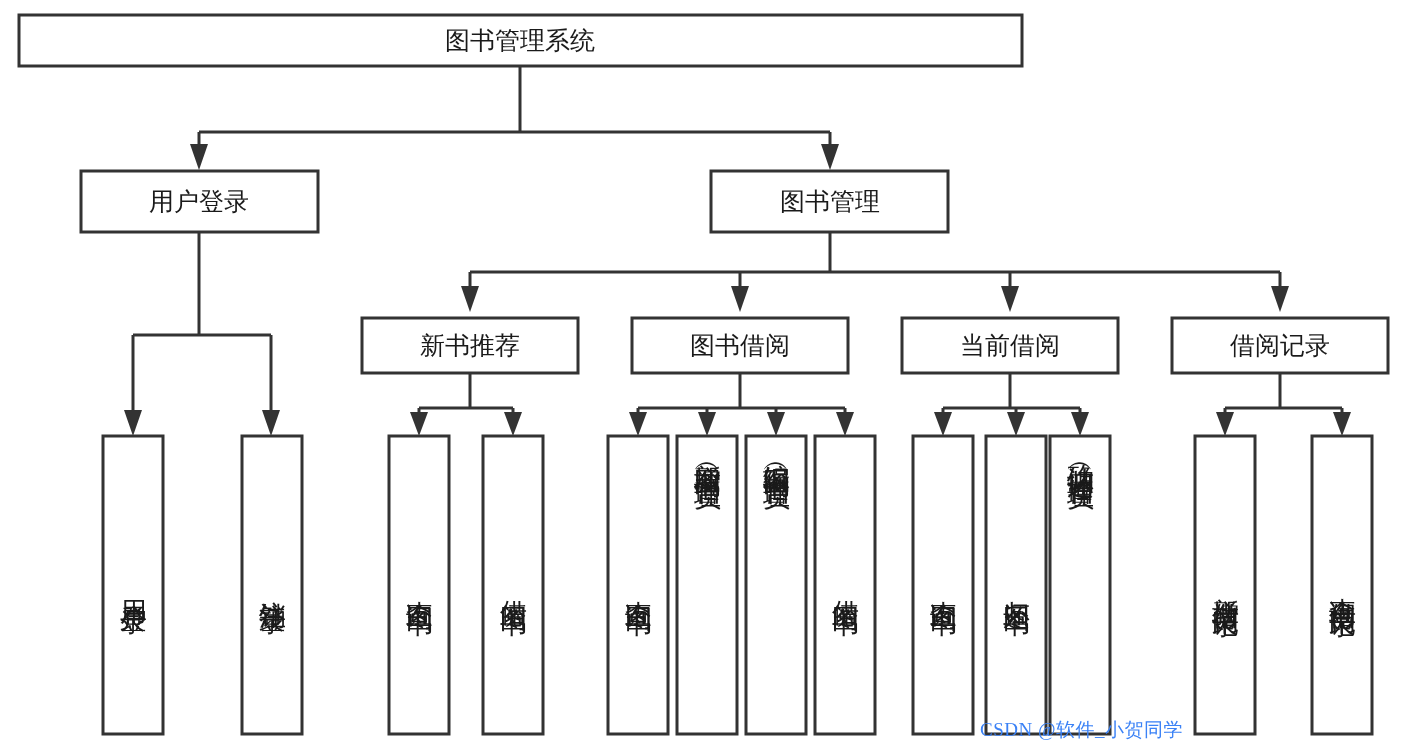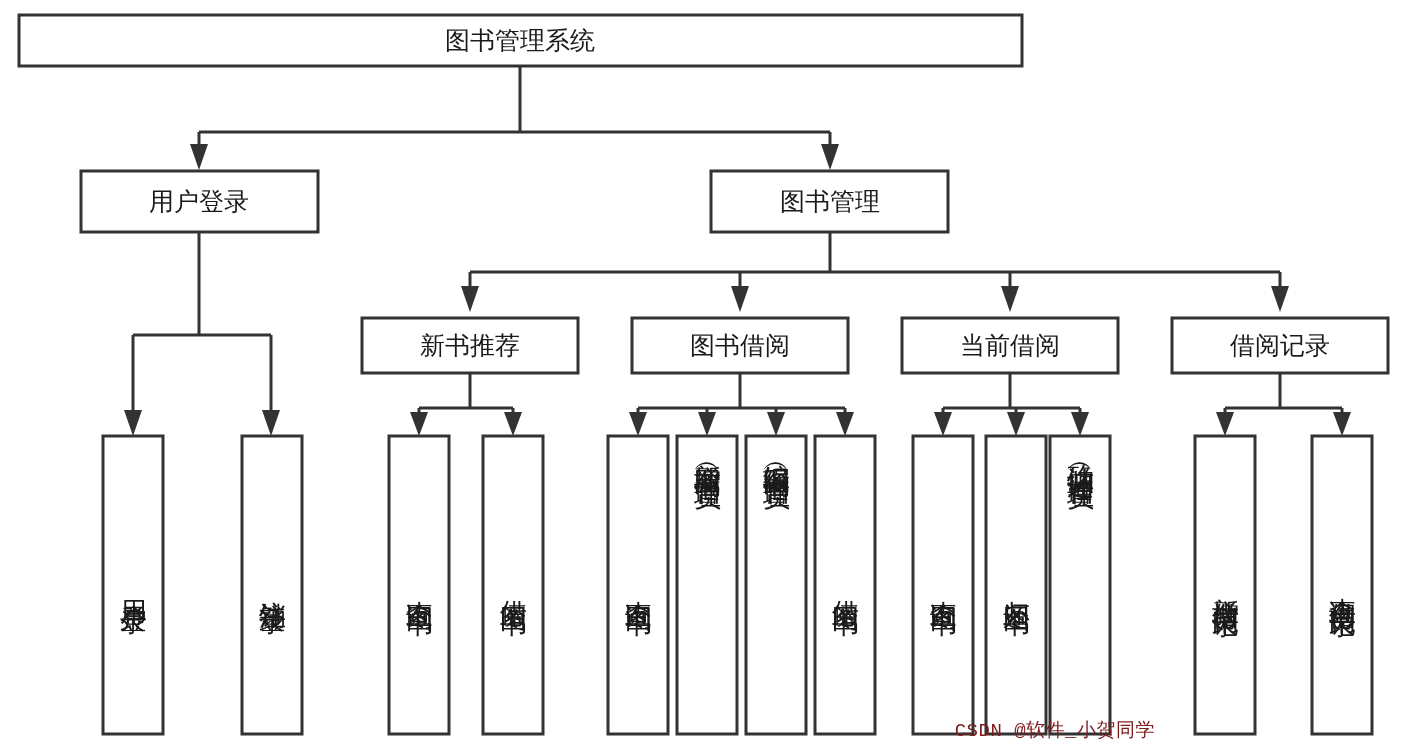--- a/index.html
+++ b/index.html
@@ -10,20 +10,21 @@
   body {
     width: 1405px;
     height: 747px;
     font-family: "Liberation Sans", "DejaVu Sans", sans-serif;
     overflow: hidden;
   }
   #diagram-root {
     position: relative;
     width: 1165px;
     height: 747px;
+    padding-left: 28px;
   }
   svg.canvas {
     position: absolute;
     top: 0;
     left: 0;
     width: 1405px;
     height: 747px;
   }
   .node-box {
     fill: #ffffff;
@@ -63,23 +64,23 @@
     white-space: nowrap;
     pointer-events: none;
   }
   .leaf-label.align-top {
     justify-content: flex-start;
   }
   .watermark {
     position: absolute;
     right: 10px;
     bottom: 4px;
-    font-family: Liberation Mono, monospace;
+    font-family: Liberation Serif, serif;
     font-size: 19px;
-    color: #7f1d1d;
+    color: #3b82f6;
     letter-spacing: 0.5px;
     white-space: nowrap;
   }
 </style>
 </head>
 <body>
 
 <div id="diagram-root">
 
   <svg class="canvas" viewBox="0 0 1405 747" xmlns="http://www.w3.org/2000/svg">

